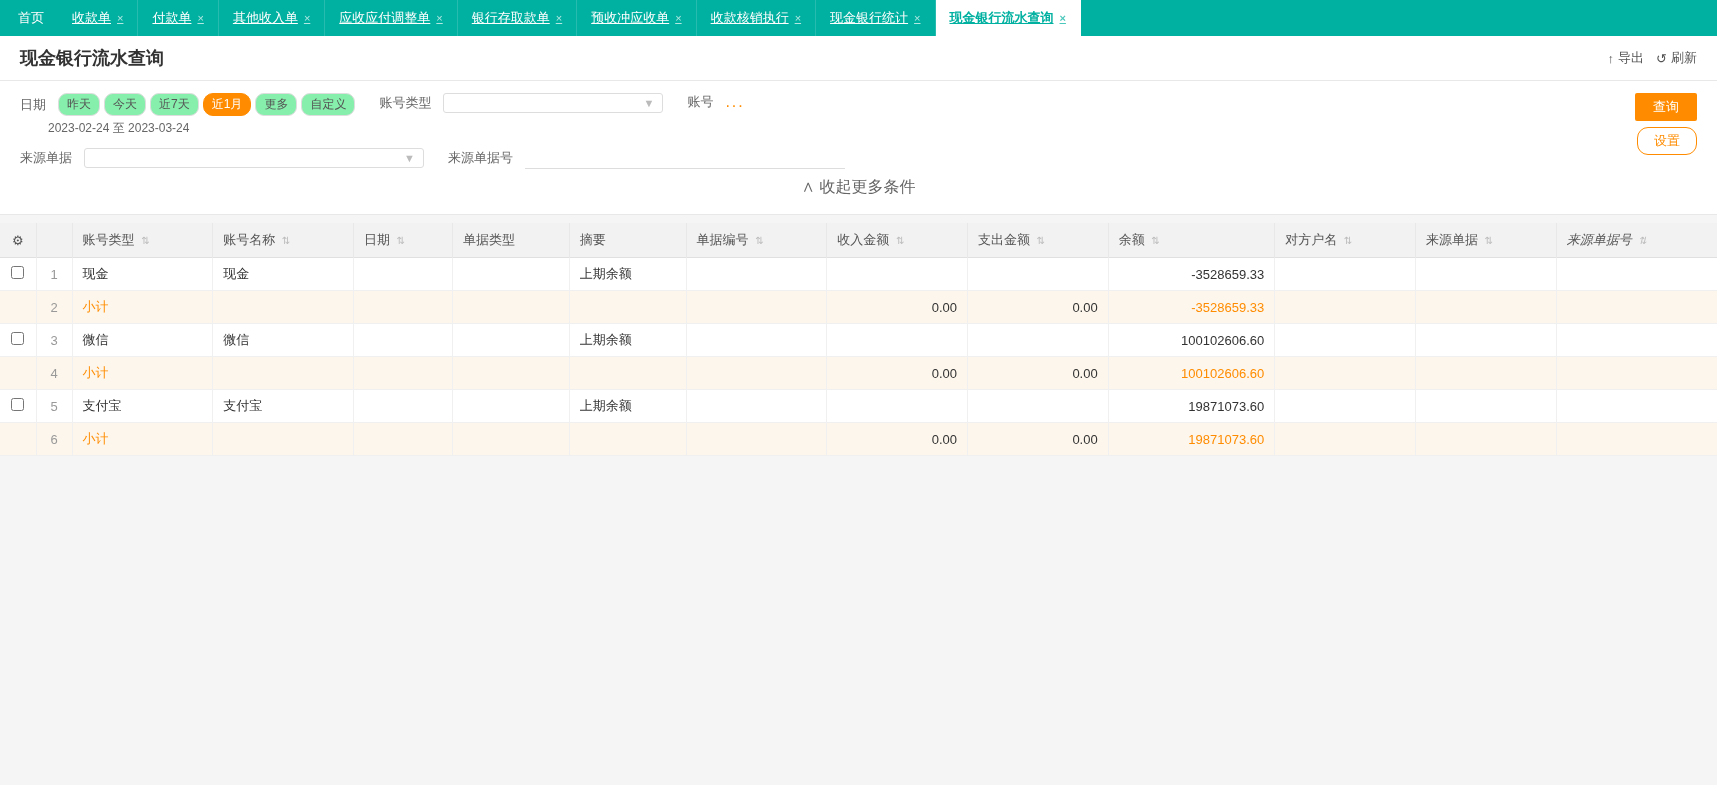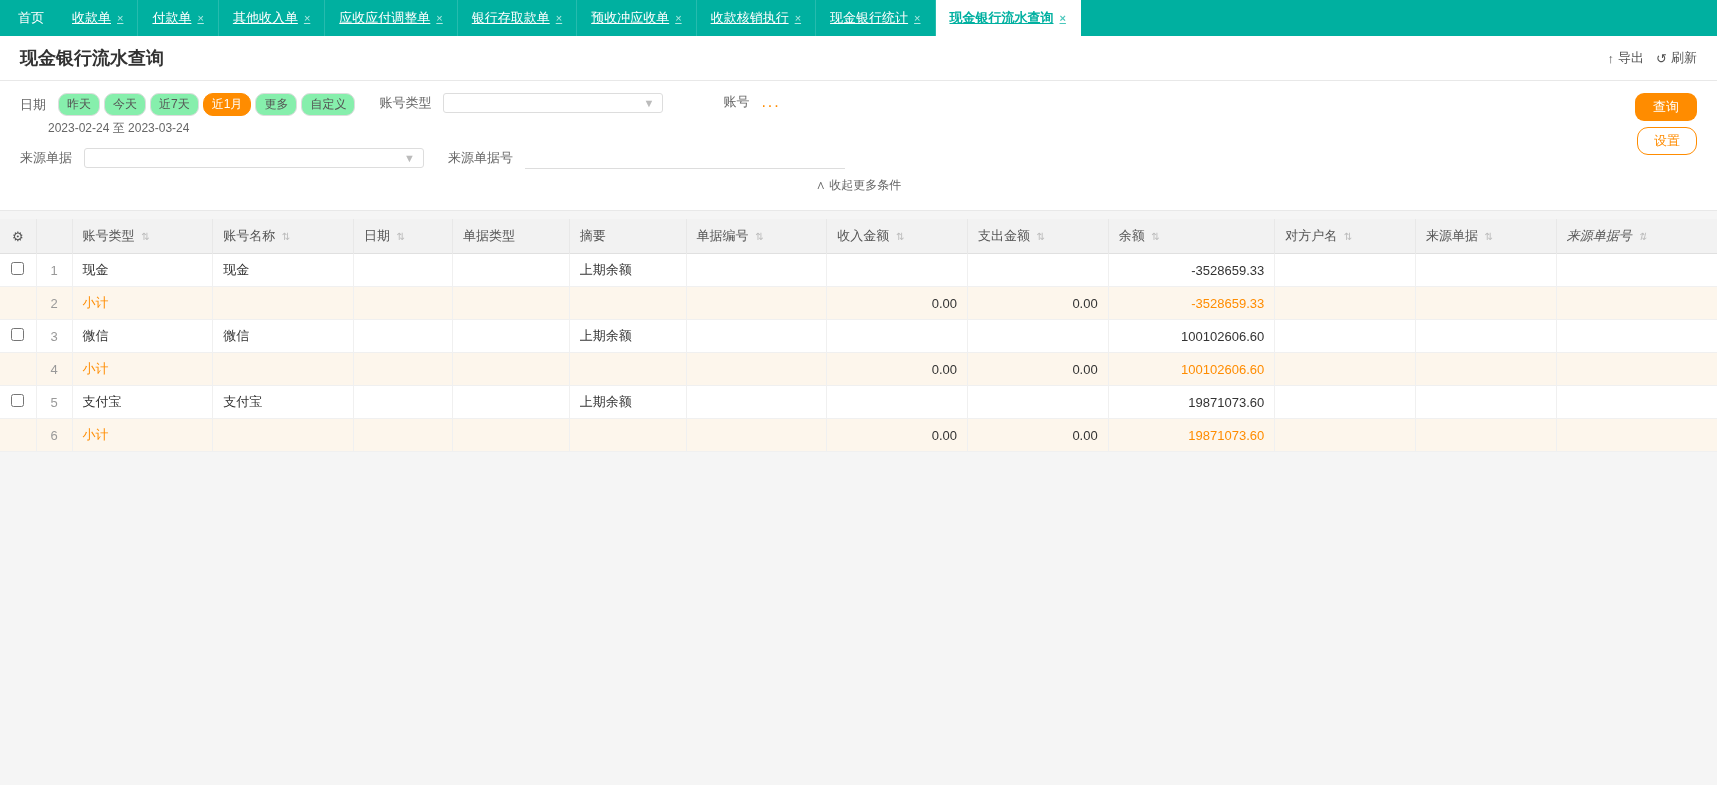--- a/index.html
+++ b/index.html
@@ -140,21 +140,21 @@
       color: #ff8c00;
       font-size: 16px;
       cursor: pointer;
       letter-spacing: 2px;
     }
     .btn-query {
       background: #ff8c00;
       color: #fff;
       border: none;
       padding: 5px 18px;
-      border-radius: 9px;
+      border-radius: 2px;
       cursor: pointer;
       font-size: 13px;
     }
     .btn-settings {
       background: #fff;
       color: #ff8c00;
       border: 1px solid #ff8c00;
       padding: 4px 16px;
       border-radius: 11px;
       cursor: pointer;
@@ -162,21 +162,21 @@
     }
     .right-btns {
       display: flex;
       flex-direction: column;
       gap: 6px;
       align-items: flex-end;
     }
     .collapse-bar {
       text-align: center;
       color: #666;
-      font-size: 12px;
+      font-size: 16px;
       cursor: pointer;
       margin-top: 4px;
       padding: 4px;
     }
 
     
     .table-container {
       background: #fff;
       margin: 8px 0;
       overflow-x: auto;
@@ -297,21 +297,21 @@
         </div>
 
         <div style="display:flex; align-items:center; gap:6px;">
           <span class="filter-label">账号类型</span>
           <div class="filter-select" style="min-width:220px;">
             <span class="placeholder"></span>
             <span class="arrow">▼</span>
           </div>
         </div>
 
-        <div style="display:flex; align-items:center; gap:6px;margin-left:36px;">
+        <div style="display:flex; align-items:center; gap:6px;">
           <span class="filter-label">账号</span>
           <span class="account-dots">...</span>
         </div>
       </div>
 
       <div style="display:flex; align-items:center; gap:24px;">
 
         <div style="display:flex; align-items:center; gap:6px;">
           <span class="filter-label">来源单据</span>
           <div class="filter-select" style="min-width:340px;">

